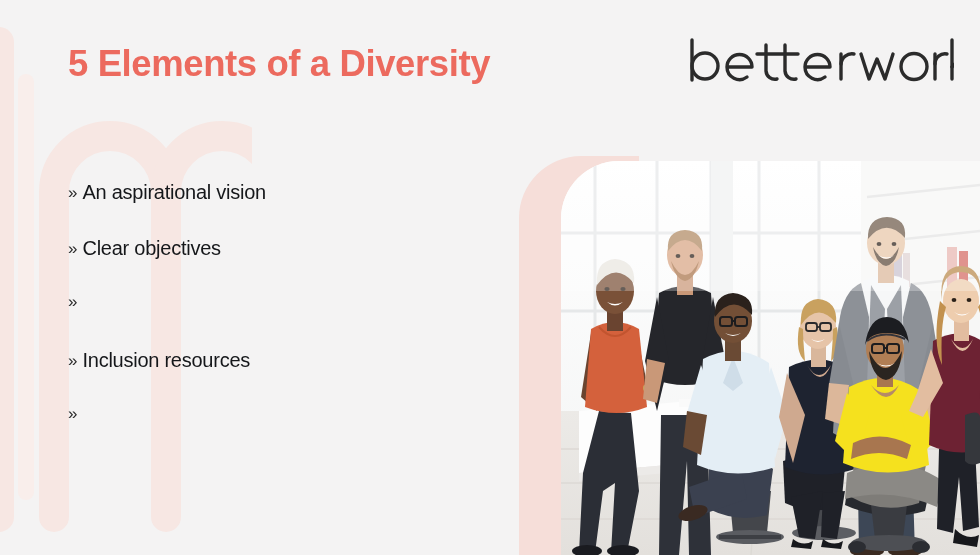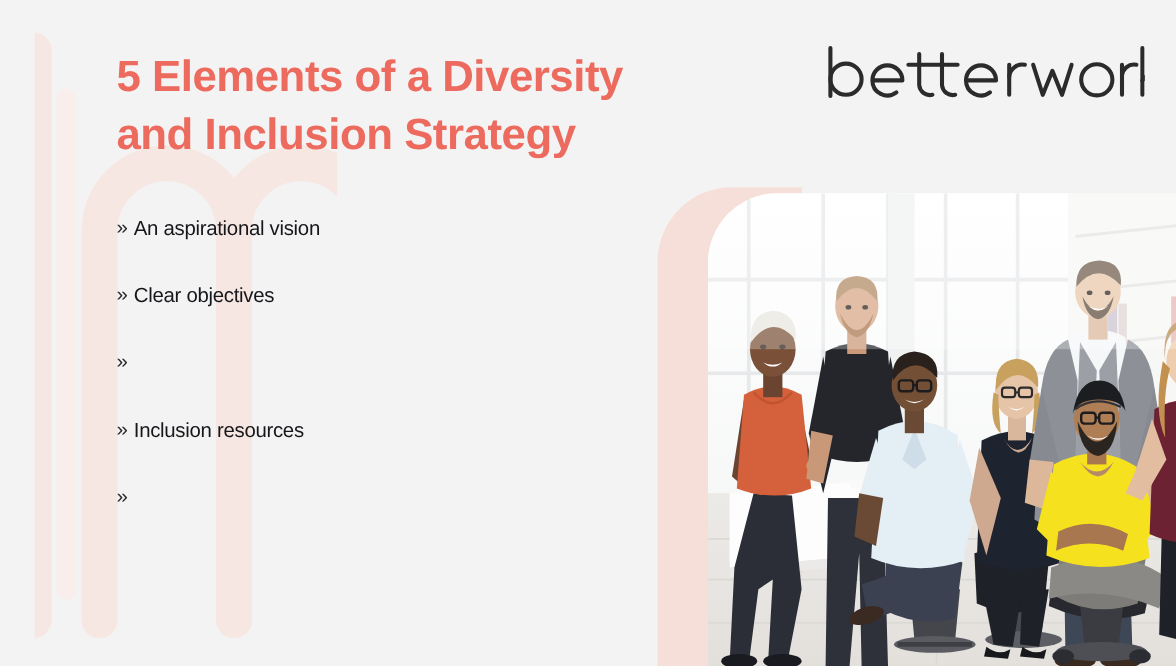--- a/index.html
+++ b/index.html
@@ -1,40 +1,40 @@
 <!DOCTYPE html>
 <html><head>
 <meta charset="utf-8">
 <style>
   html,body{margin:0;padding:0;}
   body{
     width:980px;height:555px;overflow:hidden;
     font-family:"Liberation Sans","DejaVu Sans",sans-serif;
     background:#f4f3f3;position:relative;
   }
-  #stage{position:absolute;inset:0;background:#f4f3f3;overflow:hidden;margin-left:29px;}
+  #stage{position:absolute;inset:0;background:#f4f3f3;overflow:hidden;}
 
   
   .watermark{position:absolute;left:-18px;top:22px;width:270px;height:510px;
              opacity:1;pointer-events:none;}
   .watermark svg{display:block;width:100%;height:100%;}
 
   
   .content{position:absolute;left:0;top:0;width:560px;height:555px;}
 
   .title{position:absolute;left:68px;top:40px;width:500px;
          color:#ec6a5e;font-size:36.5px;font-weight:bold;line-height:1.32;
          letter-spacing:-0.4px;}
   .title .tl{display:block;white-space:nowrap;}
 
   .bullets{position:absolute;left:68px;top:182px;width:470px;}
   .bullet{display:flex;align-items:baseline;height:56px;}
   .bullet .marker{color:#2a2a2a;font-size:17px;line-height:1;
                   margin-right:5px;flex:0 0 auto;position:relative;top:-1px;}
-  .bullet .btext{color:#15171a;font-size:17px;font-weight:400;
+  .bullet .btext{color:#15171a;font-size:20px;font-weight:400;
                  letter-spacing:-0.25px;line-height:1;white-space:nowrap;}
 
   
   .logo{position:absolute;right:26px;top:36px;height:52px;width:268px;}
   .logo svg{display:block;width:100%;height:100%;}
 
   
   .photo-accent{position:absolute;left:519px;top:156px;width:120px;height:399px;
       background:#f6ded9;border-top-left-radius:62px;}
   .photo-wrap{position:absolute;left:561px;top:161px;width:419px;height:394px;
@@ -59,21 +59,20 @@
       <g fill="none" stroke="#f9eeeb" stroke-width="16" stroke-linecap="round">
         <path d="M44 60 L44 470"></path>
       </g>
     </svg>
   </div>
 
   <div class="content">
 
     <div class="title">
       <span class="tl">5 Elements of a Diversity</span>
-      <span class="tl">and Inclusion Strategy</span>
     </div>
 
     <div class="bullets">
       <div class="bullet">
         <span class="marker">»</span>
         <span class="btext">An aspirational vision</span>
       </div>
       <div class="bullet">
         <span class="marker">»</span>
         <span class="btext">Clear objectives</span>

